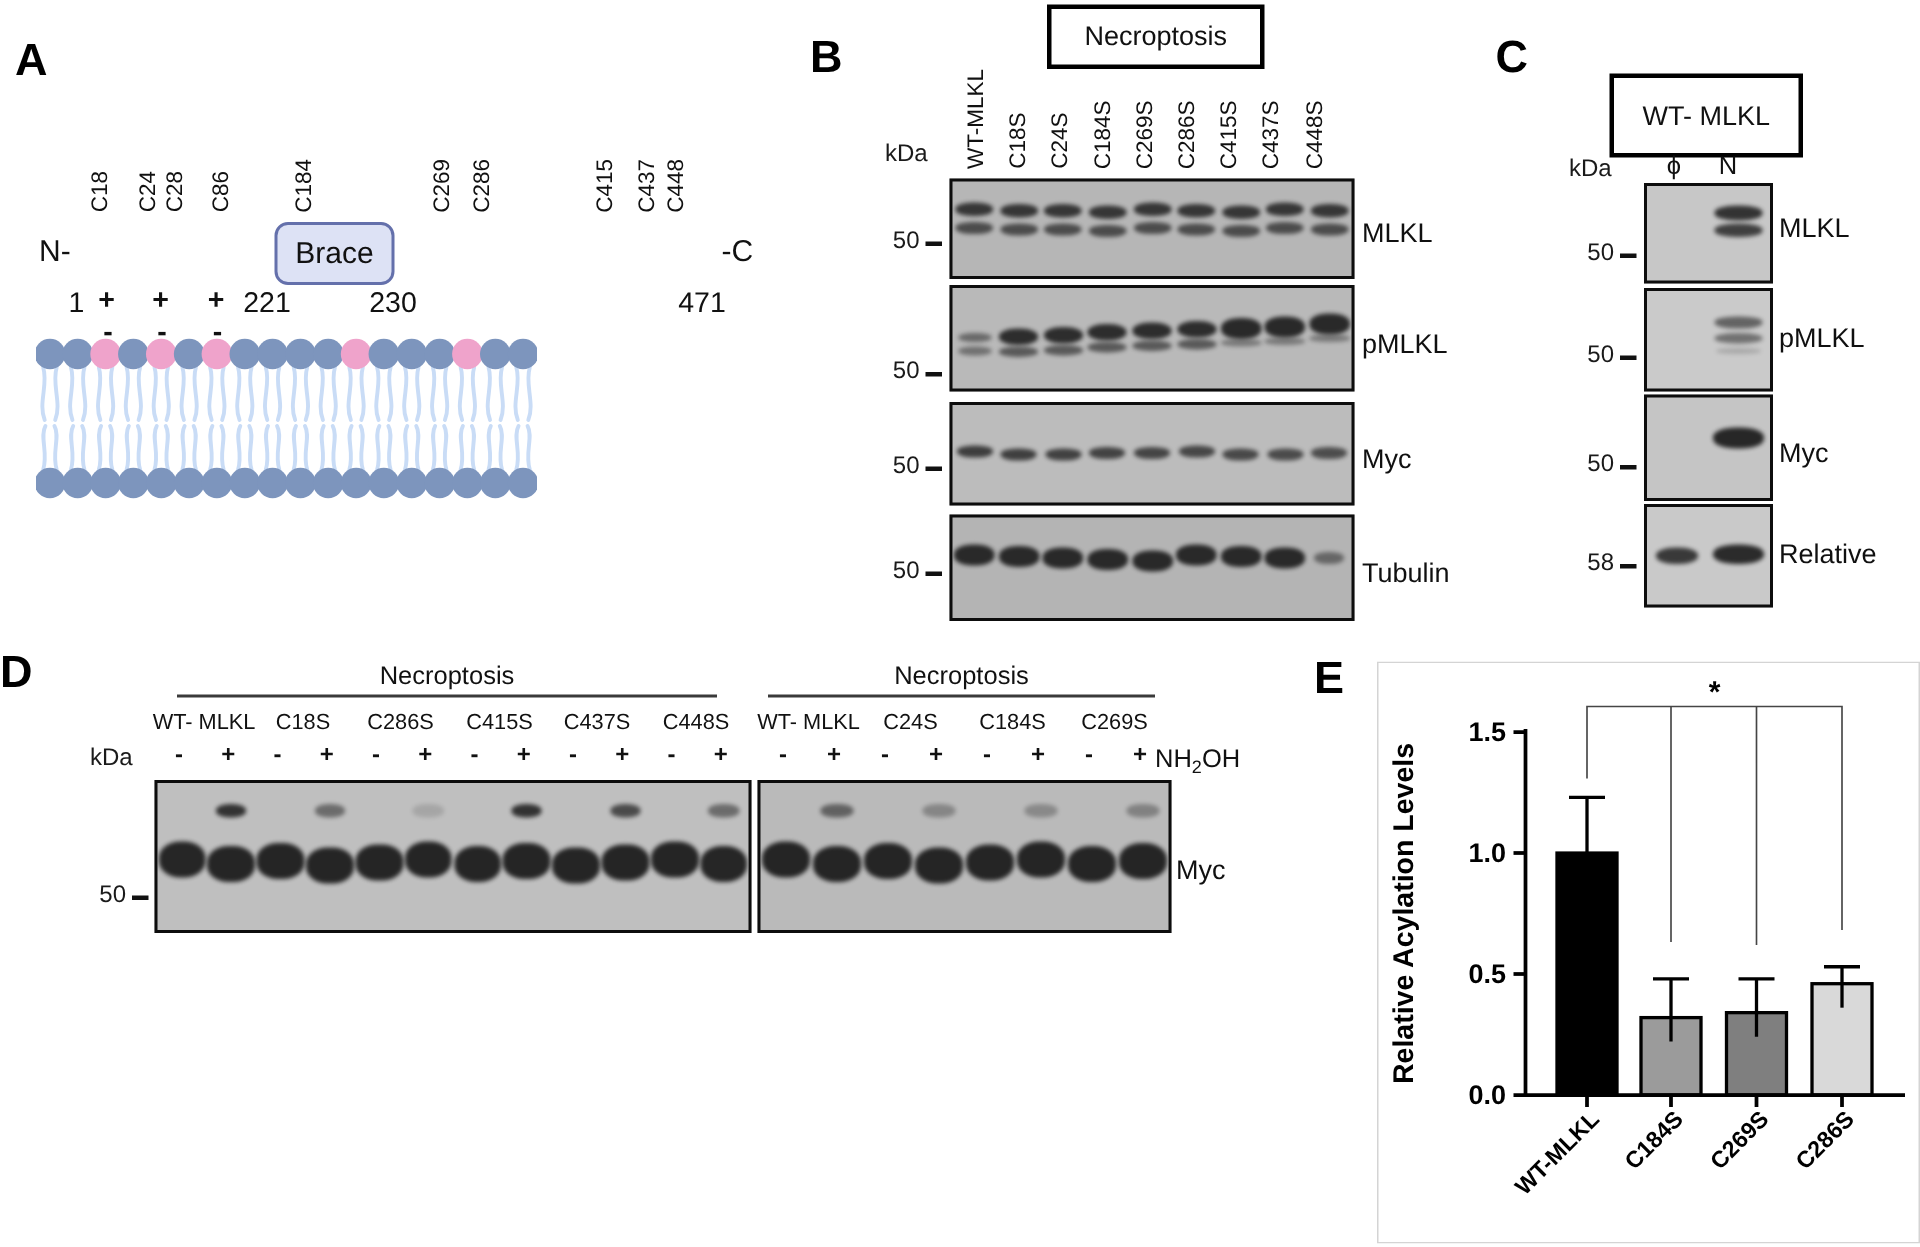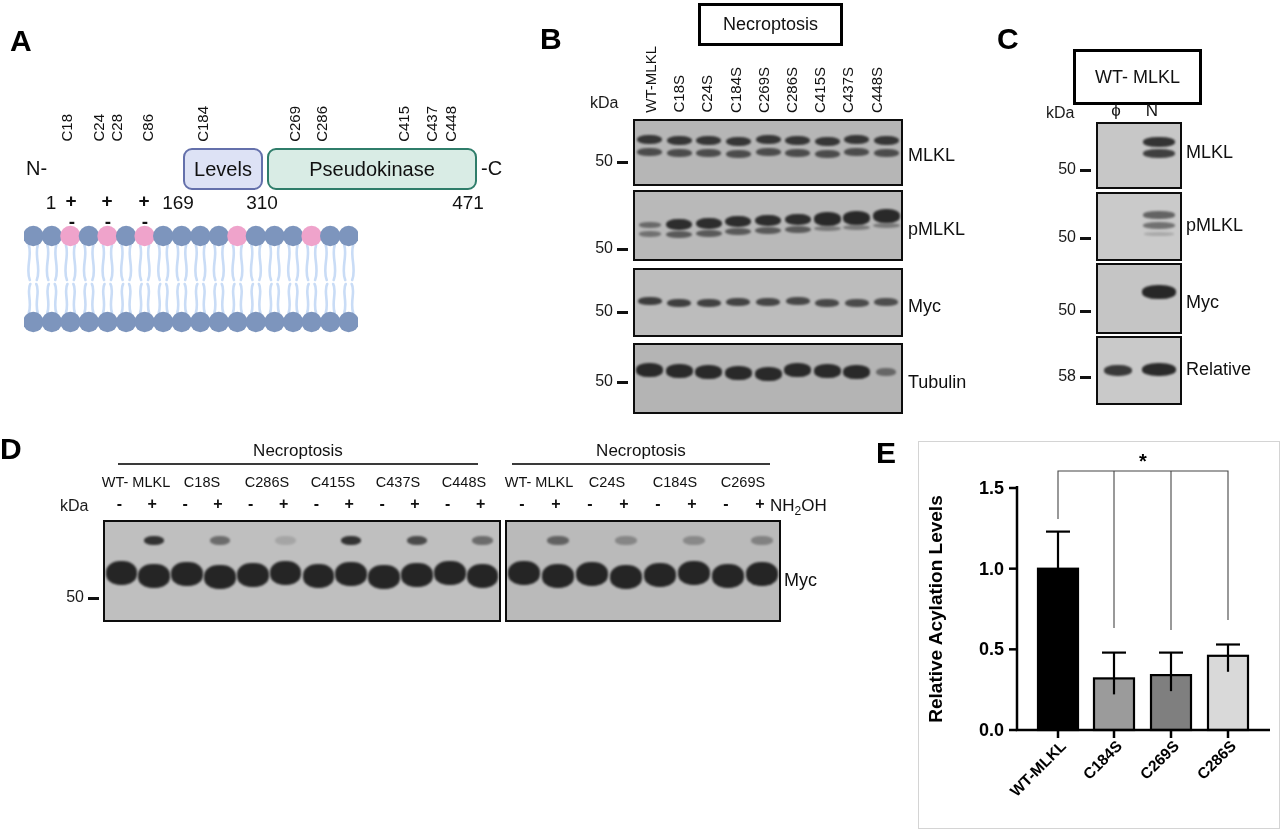--- a/index.html
+++ b/index.html
@@ -291,35 +291,34 @@
         <text transform="translate(319,306) rotate(-45)" text-anchor="end" font-size="15.5" font-weight="bold" fill="#000">C286S</text>
         <text transform="translate(24,168) rotate(-90)" text-anchor="middle" font-size="19" font-weight="bold" fill="#000">Relative Acylation Levels</text>
         <g stroke="#454545" stroke-width="1.1" fill="none">
           <path d="M140,78 L140,30 L310,30 L310,179"></path>
           <line x1="196" y1="30" x2="196" y2="187"></line>
           <line x1="253" y1="30" x2="253" y2="189"></line>
         </g>
         <text x="225" y="27" text-anchor="middle" font-size="20" font-weight="bold" fill="#000">*</text>
       </svg></div>
 
-    <div style="position: absolute; left: 183px; top: 148px; width: 80px; height: 42px; background: rgb(221, 226, 245); border: 2.5px solid rgb(100, 112, 171); border-radius: 9px; box-sizing: border-box; display: flex; align-items: center; justify-content: center; font-size: 20px; color: rgb(17, 17, 17);">Levels</div>
-    <div style="position: absolute; left: 267px; top: 148px; width: 210px; height: 42px; background: rgb(217, 236, 229); border: 2.5px solid rgb(47, 125, 106); border-radius: 9px; box-sizing: border-box; display: flex; align-items: center; justify-content: center; font-size: 20px; color: rgb(17, 17, 17);">Pseudokinase</div>
+    <div style="position: absolute; left: 183px; top: 148px; width: 80px; height: 42px; background: rgb(221, 226, 245); border: 2.5px solid rgb(100, 112, 171); border-radius: 9px; box-sizing: border-box; display: flex; align-items: center; justify-content: center; font-size: 20px; color: rgb(17, 17, 17);">Brace</div>
     <div class="cys" style="position: absolute; left: 58px; bottom: 689px; font-size: 15px; writing-mode: vertical-rl; transform: rotate(180deg);">C18</div>
     <div class="cys" style="position: absolute; left: 90px; bottom: 689px; font-size: 15px; writing-mode: vertical-rl; transform: rotate(180deg);">C24</div>
     <div class="cys" style="position: absolute; left: 108px; bottom: 689px; font-size: 15px; writing-mode: vertical-rl; transform: rotate(180deg);">C28</div>
     <div class="cys" style="position: absolute; left: 139px; bottom: 689px; font-size: 15px; writing-mode: vertical-rl; transform: rotate(180deg);">C86</div>
     <div class="cys" style="position: absolute; left: 194px; bottom: 689px; font-size: 15px; writing-mode: vertical-rl; transform: rotate(180deg);">C184</div>
     <div class="cys" style="position: absolute; left: 286px; bottom: 689px; font-size: 15px; writing-mode: vertical-rl; transform: rotate(180deg);">C269</div>
     <div class="cys" style="position: absolute; left: 313px; bottom: 689px; font-size: 15px; writing-mode: vertical-rl; transform: rotate(180deg);">C286</div>
     <div class="cys" style="position: absolute; left: 395px; bottom: 689px; font-size: 15px; writing-mode: vertical-rl; transform: rotate(180deg);">C415</div>
     <div class="cys" style="position: absolute; left: 423px; bottom: 689px; font-size: 15px; writing-mode: vertical-rl; transform: rotate(180deg);">C437</div>
     <div class="cys" style="position: absolute; left: 442px; bottom: 689px; font-size: 15px; writing-mode: vertical-rl; transform: rotate(180deg);">C448</div>
     <div class="res-num" style="position: absolute; left: 23px; top: 192px;">1</div>
-    <div class="res-num" style="position: absolute; left: 150px; top: 192px;">169</div>
-    <div class="res-num" style="position: absolute; left: 234px; top: 192px;">310</div>
+    <div class="res-num" style="position: absolute; left: 150px; top: 192px;">221</div>
+    <div class="res-num" style="position: absolute; left: 234px; top: 192px;">230</div>
     <div class="res-num" style="position: absolute; left: 440px; top: 192px;">471</div>
     <div class="charge" style="position: absolute; left: 61px; top: 190px;">+</div>
     <div class="charge" style="position: absolute; left: 62px; top: 211px;">-</div>
     <div class="charge" style="position: absolute; left: 97px; top: 190px;">+</div>
     <div class="charge" style="position: absolute; left: 98px; top: 211px;">-</div>
     <div class="charge" style="position: absolute; left: 134px; top: 190px;">+</div>
     <div class="charge" style="position: absolute; left: 135px; top: 211px;">-</div>
     <div class="cys" style="position: absolute; left: 642px; bottom: 718px; font-size: 15px; writing-mode: vertical-rl; transform: rotate(180deg);">WT-MLKL</div>
     <div class="cys" style="position: absolute; left: 670.2px; bottom: 718px; font-size: 15px; writing-mode: vertical-rl; transform: rotate(180deg);">C18S</div>
     <div class="cys" style="position: absolute; left: 698.4px; bottom: 718px; font-size: 15px; writing-mode: vertical-rl; transform: rotate(180deg);">C24S</div>

